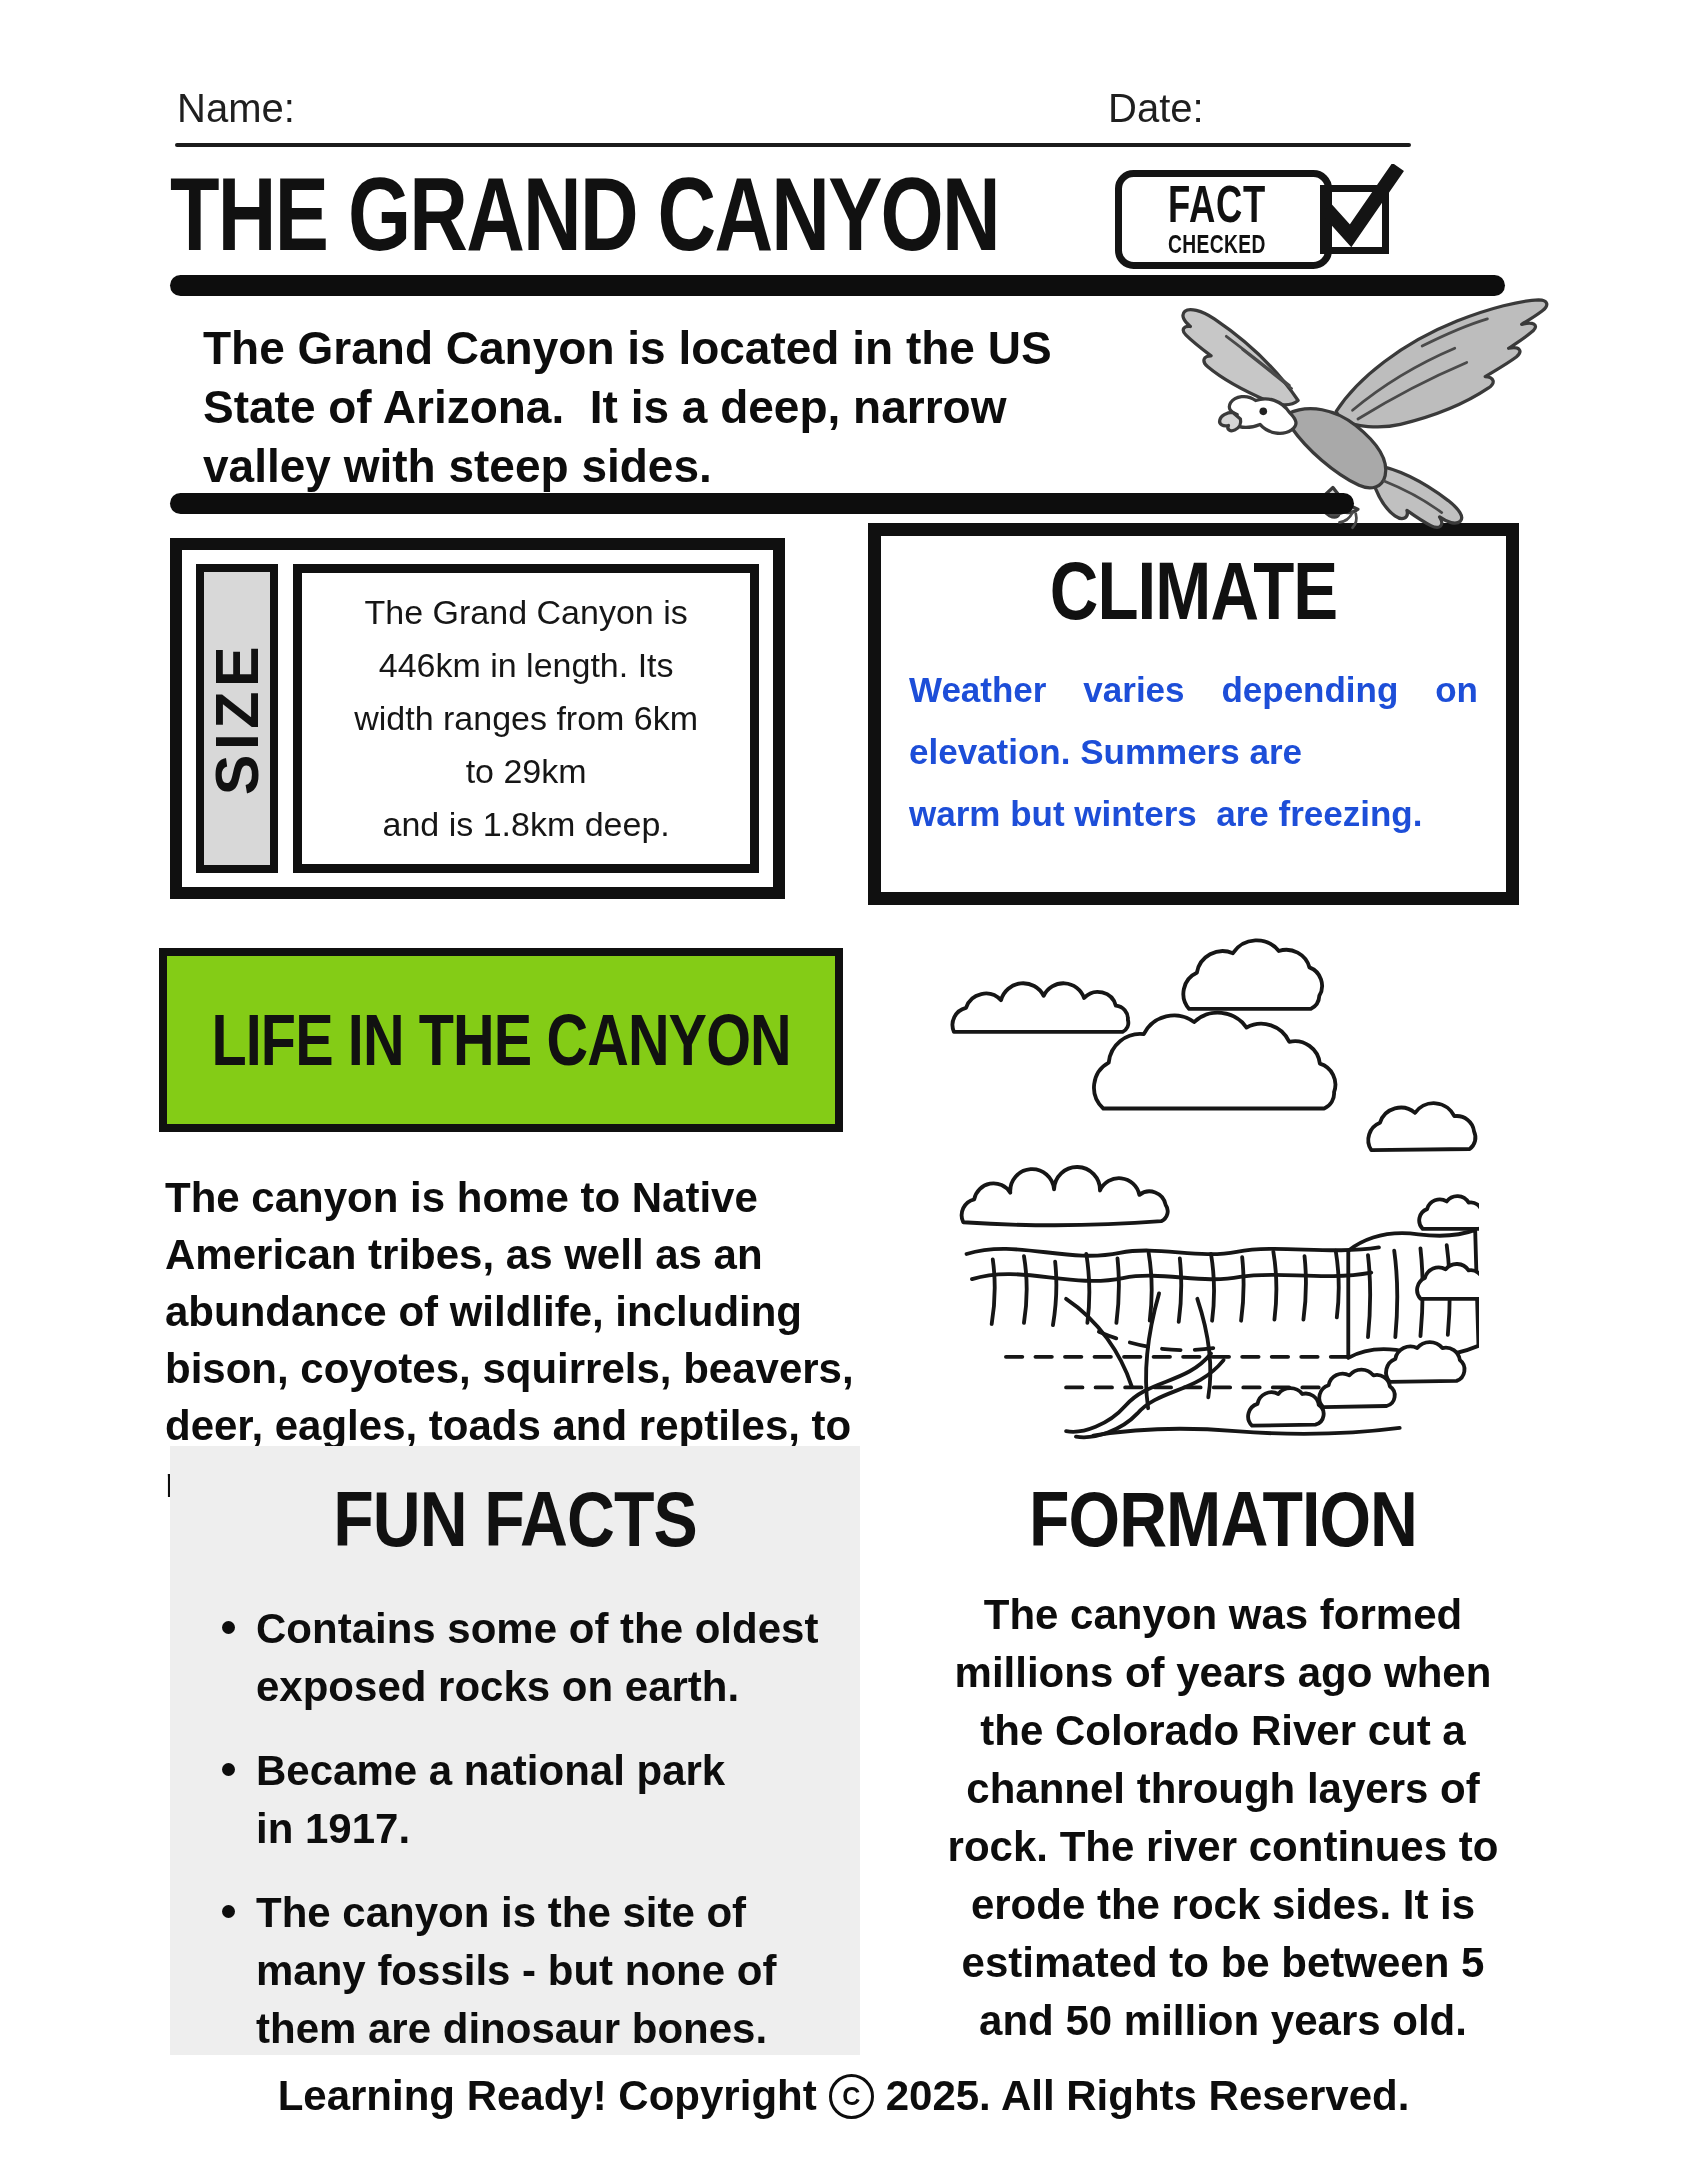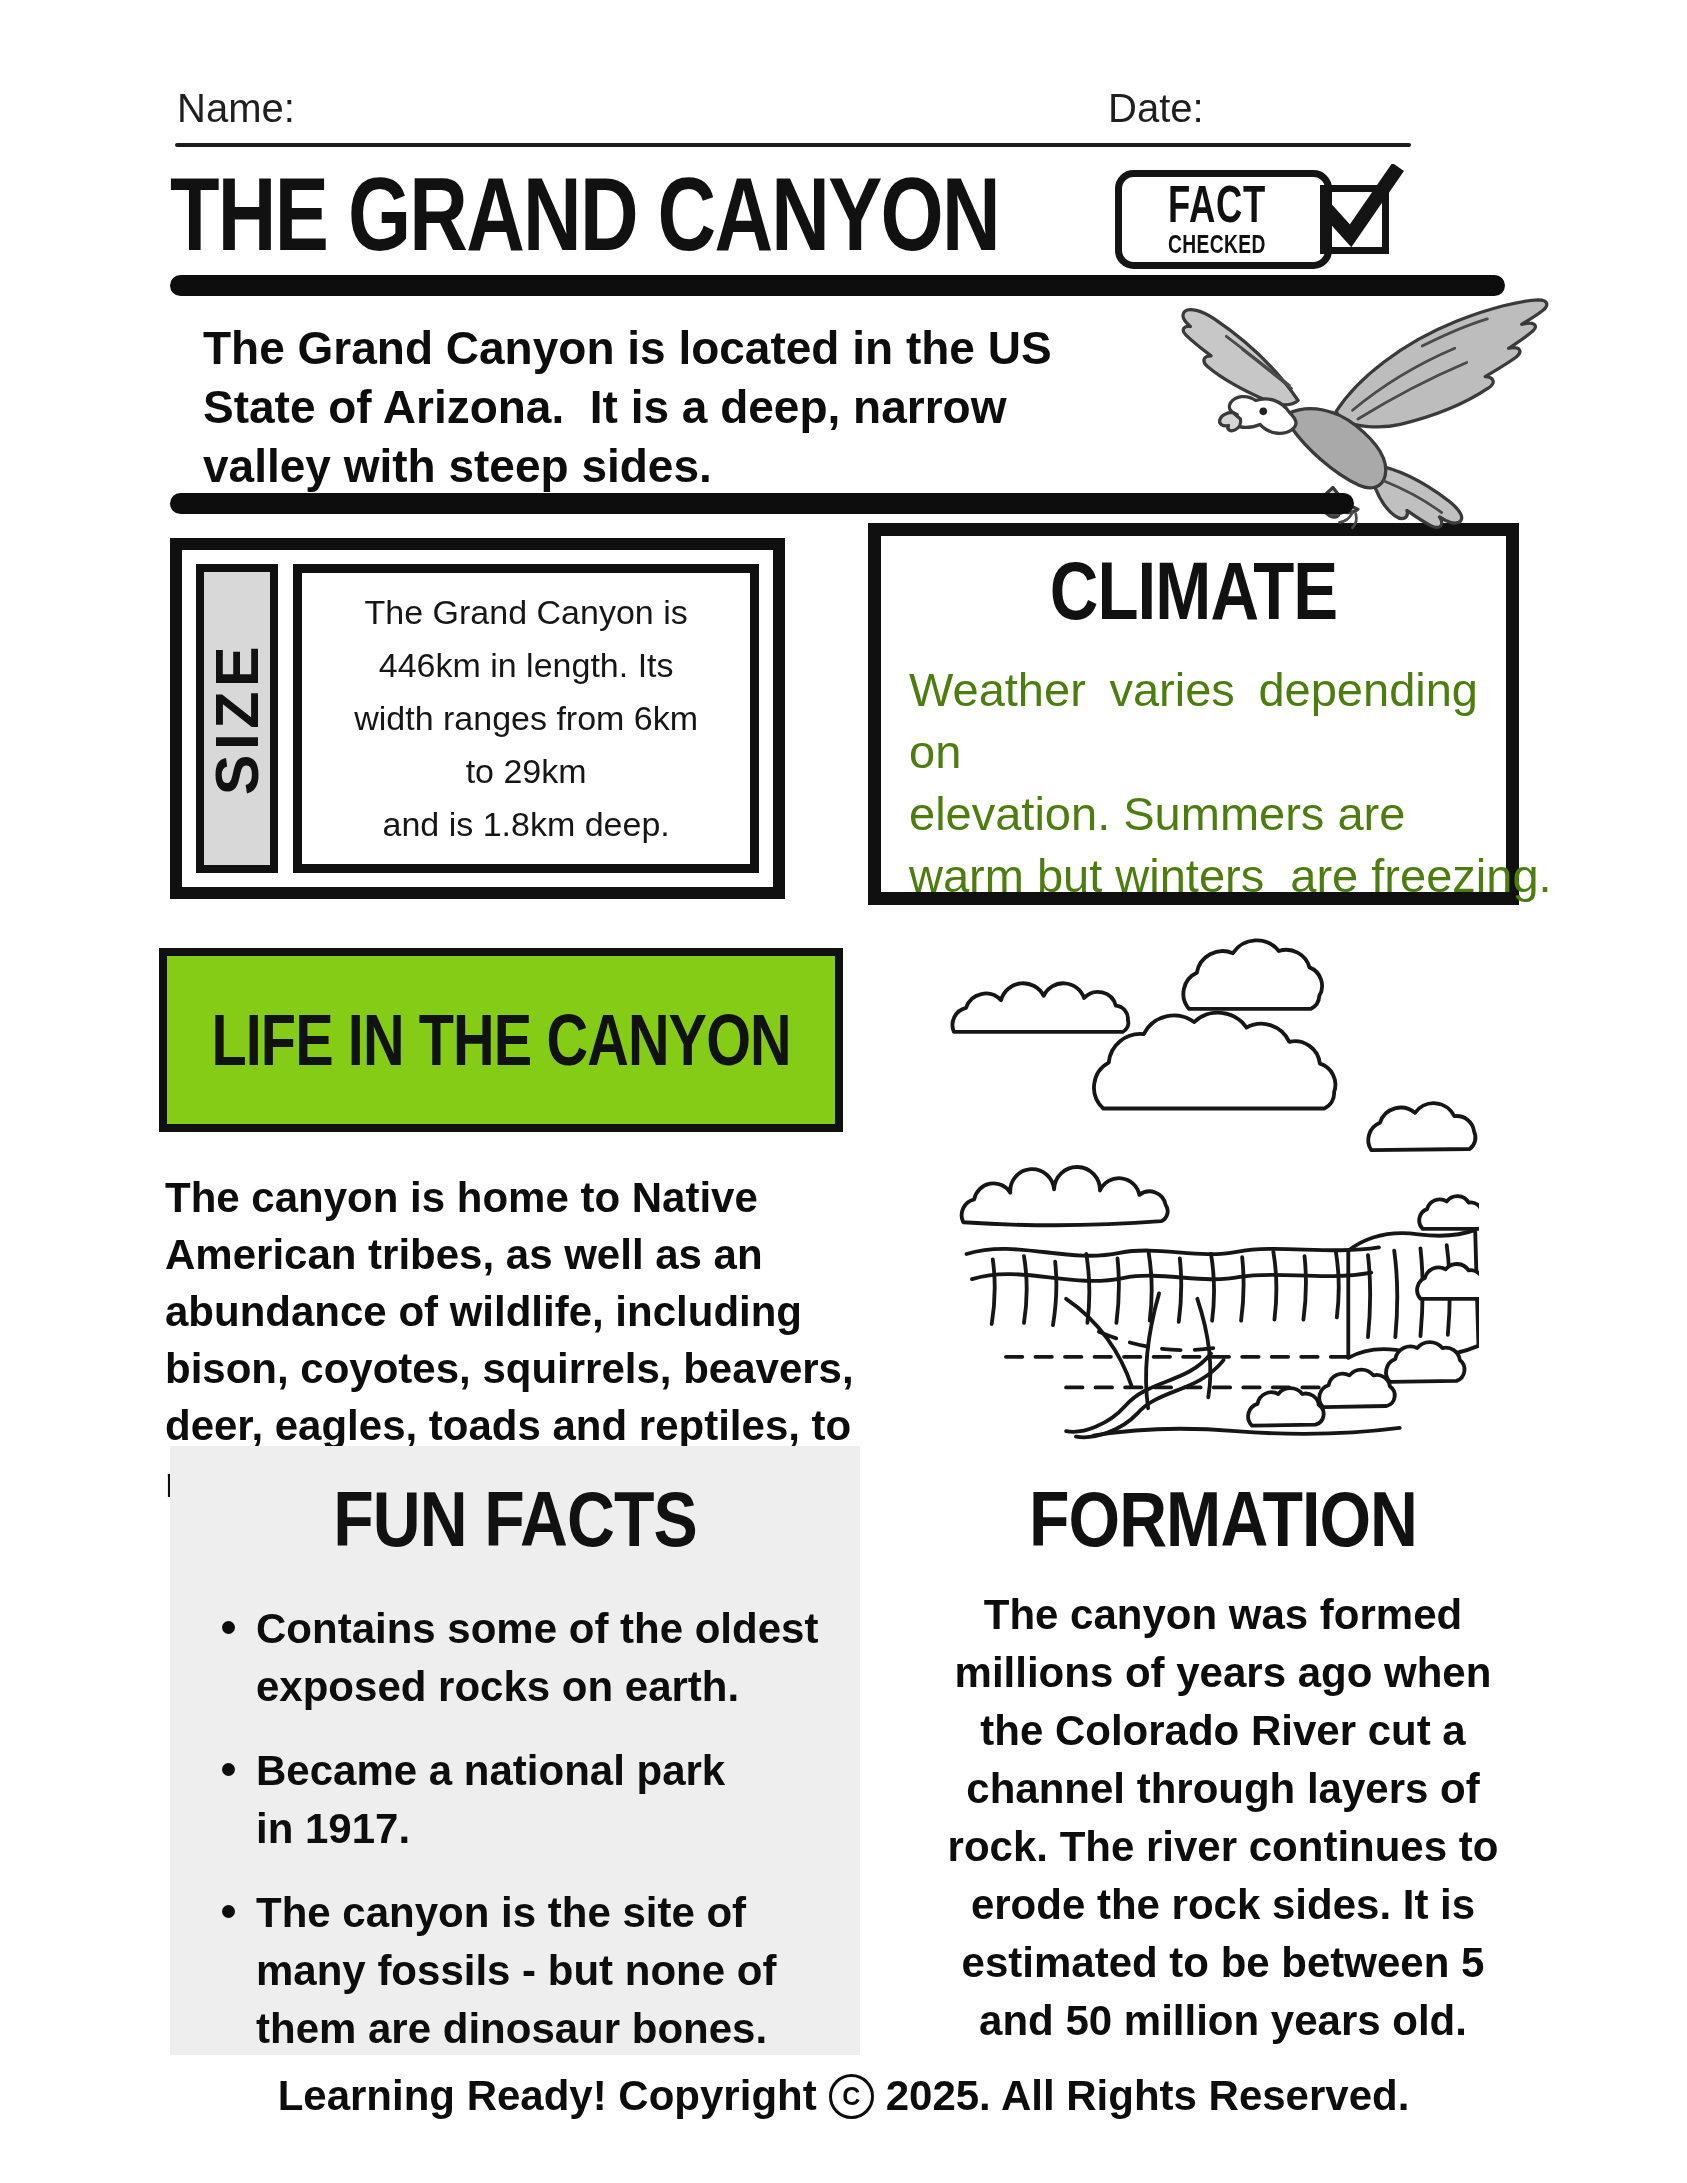--- a/index.html
+++ b/index.html
@@ -27,21 +27,21 @@
   .stamp-check{position:absolute;top:-28px;left:-7.6px;width:86px;height:86px;}
   .bar{background:#0d0d0d;border-radius:11px;}
   .intro{font-size:46px;font-weight:700;line-height:59px;color:#0d0d0d;}
   
   .size-box{left:170px;top:538px;width:615px;height:361px;border:12px solid #101010;box-sizing:border-box;display:flex;padding:14px;gap:15.3px;}
   .size-strip{width:82px;border:8.2px solid #101010;box-sizing:border-box;display:flex;align-items:center;justify-content:center;flex:none;}
   .size-label{writing-mode:vertical-rl;transform:rotate(180deg);font-size:61px;font-weight:800;letter-spacing:4.4px;}
   .size-content{flex:1;border:9.3px solid #101010;box-sizing:border-box;display:flex;align-items:center;justify-content:center;text-align:center;font-size:34px;line-height:53px;font-weight:400;color:#161616;}
   .climate-box{left:868px;top:523px;width:651px;height:382px;border:13px solid #101010;box-sizing:border-box;padding:12px 28px;}
   .box-heading{font-size:82px;font-weight:900;text-align:center;transform:scaleX(.82);transform-origin:center;line-height:1.05;letter-spacing:-1.1px;}
-  .climate-body{margin-top:25px;font-size:47px;line-height:62px;font-weight:400;color:#4d7c0f;}
+  .climate-body{margin-top:25px;font-size:35px;line-height:62px;font-weight:700;color:#1d4ed8;}
   .justify-line{text-align:justify;text-align-last:justify;white-space:normal;}
   
   .life-box{left:159px;top:948px;width:684px;height:184px;background:#84cc16;border:8.7px solid #101010;box-sizing:border-box;display:flex;align-items:center;justify-content:center;}
   .life-heading{font-size:72px;font-weight:900;transform:scaleX(.8);transform-origin:center;letter-spacing:-1.1px;white-space:nowrap;}
   .life-par{left:165px;top:1169px;font-size:42px;font-weight:700;line-height:57px;color:#0d0d0d;}
   
   .panel{left:170px;top:1446px;width:690px;height:609px;background:#eeeeee;}
   .panel-title{margin-top:28px;font-size:78px;font-weight:900;text-align:center;transform:scaleX(.85);transform-origin:center;letter-spacing:-1.1px;}
   .bullets{margin:35px 27px 0 52px;display:flex;flex-direction:column;gap:26px;justify-content:flex-end;}
   .bullet-item{display:flex;gap:21px;}

